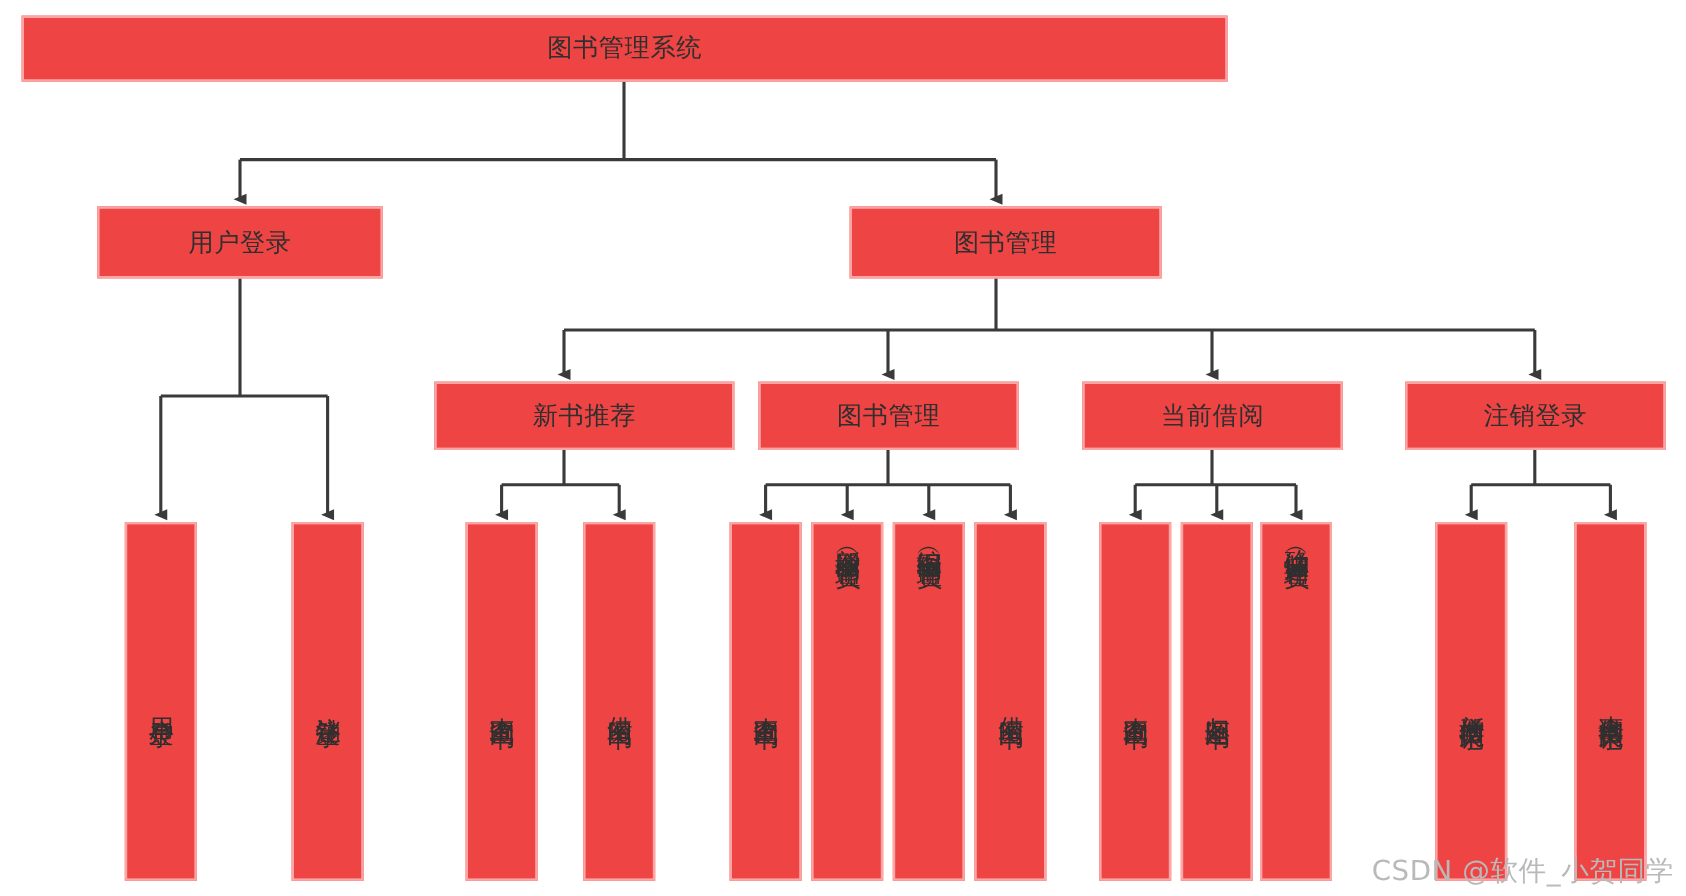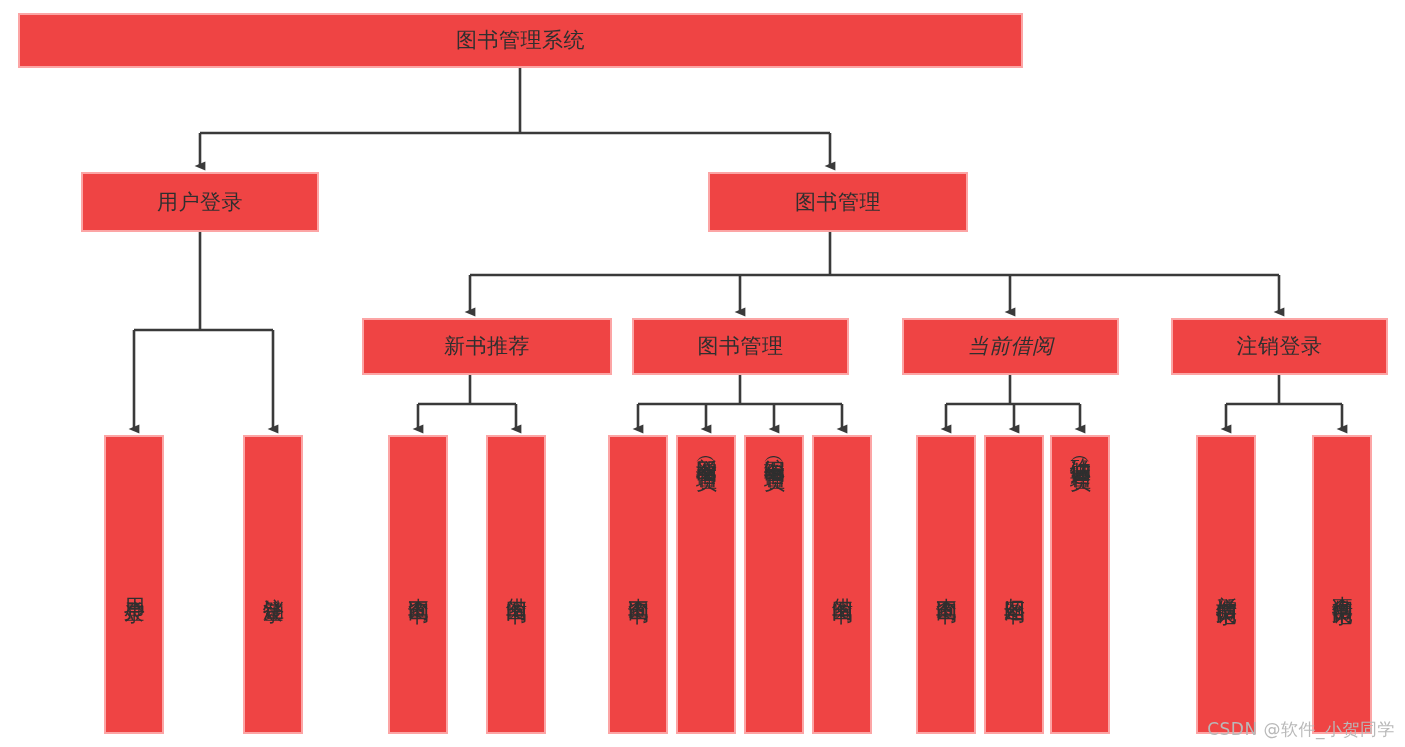--- a/index.html
+++ b/index.html
@@ -58,21 +58,21 @@
     padding-top: 4px;
   }
   .leaf.centered {
     align-items: center;
     padding-top: 0;
   }
   .watermark {
     position: absolute;
     right: 10px;
     bottom: 6px;
-    font-size: 17px;
+    font-size: 23px;
     color: #b9b9b9;
     letter-spacing: 0.5px;
     white-space: nowrap;
     user-select: none;
   }
 </style>
 </head>
 <body>
 
 <div id="diagram-root">
@@ -137,21 +137,21 @@
   <div class="node" style="left:708px; top:172px; width:260px; height:60px;text-align:right;">
     <span class="node-label">图书管理</span>
   </div>
 
   <div class="node" style="left:362px; top:318px; width:250px; height:57px;">
     <span class="node-label">新书推荐</span>
   </div>
   <div class="node" style="left:632px; top:318px; width:217px; height:57px;">
     <span class="node-label">图书管理</span>
   </div>
-  <div class="node" style="left:902px; top:318px; width:217px; height:57px;font-style:italic;">
+  <div class="node" style="left:902px; top:318px; width:217px; height:57px;">
     <span class="node-label">当前借阅</span>
   </div>
   <div class="node" style="left:1171px; top:318px; width:217px; height:57px;">
     <span class="node-label">注销登录</span>
   </div>
 
   <div class="node leaf centered" style="left:104px; top:435px; width:60px; height:299px;">
     <span class="node-label">用户登录</span>
   </div>
   <div class="node leaf centered" style="left:243px; top:435px; width:60px; height:299px;">

